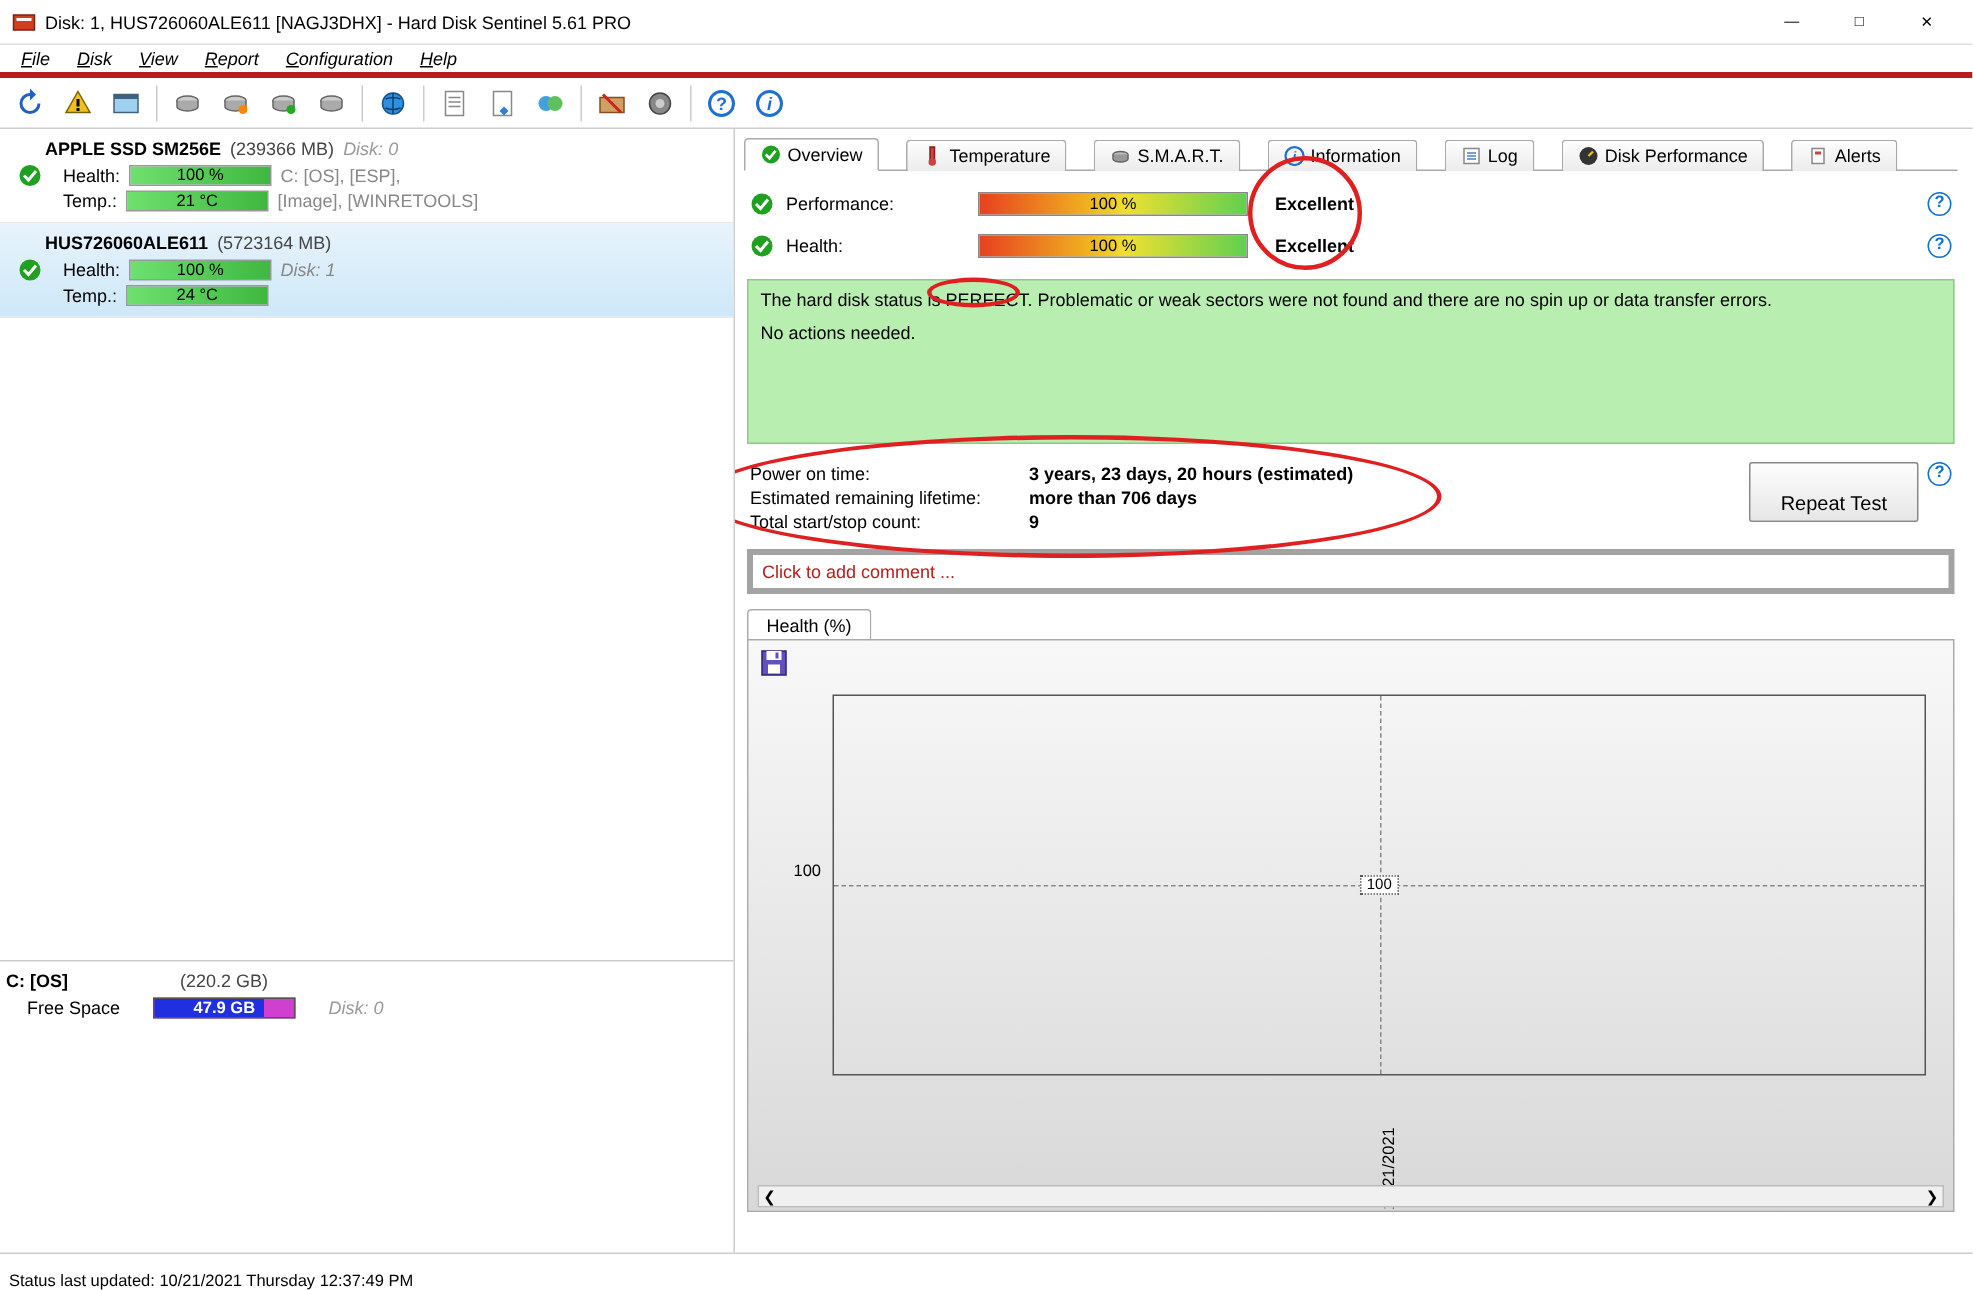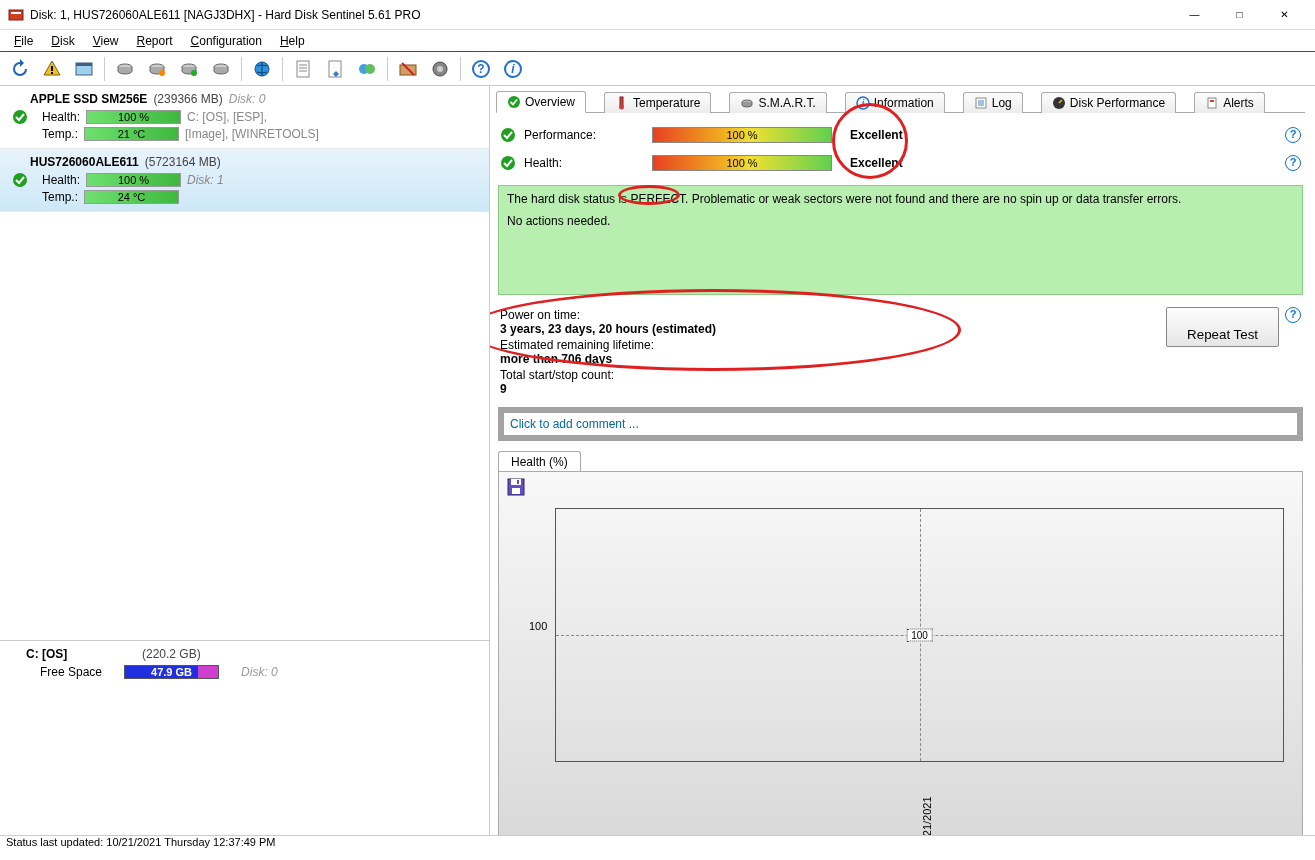--- a/index.html
+++ b/index.html
@@ -47,21 +47,22 @@
   justify-content: center;
   font-family: "Segoe UI Symbol", sans-serif;
   font-size: 10px;
 }
 .menubar {
   height: 22px;
   display: flex;
   align-items: center;
   padding: 0 6px;
   gap: 2px;
-  border-bottom: 1px solid #b91c1c;
+  border-bottom: 4px solid #b91c1c;
+  font-style: italic;
 }
 .menuitem {
   padding: 2px 8px;
 }
 .menuitem .ul {
   text-decoration: underline;
 }
 .toolbar {
   height: 34px;
   display: flex;
@@ -138,21 +139,21 @@
   text-align: center;
   line-height: 12px;
 }
 .diskrow .extra { color: #888; }
 .checkicon {
   width: 16px;
   height: 16px;
 }
 .partitions {
   border-top: 1px solid #ccc;
-  padding: 4px 22px;
+  padding: 4px 0;
   height: 195px;
 }
 .partrow {
   display: flex;
   align-items: center;
   gap: 6px;
   padding: 2px 4px;
 }
 .partrow .pname { font-weight: bold; width: 110px; }
 .partrow .psize { color: #444; }
@@ -266,36 +267,35 @@
   padding: 8px 4px;
   display: flex;
   position: relative;
 }
 .statstable {
   flex: 1;
 }
 .statrow {
   display: flex;
   padding: 1px 0;
-  flex-direction: column;
 }
 .statrow .slbl { width: 186px; }
 .statrow .sval { font-weight: bold; }
 .repeatbtn {
   padding: 19px 20px;
   border: 1px solid #888;
   background: linear-gradient(#fdfdfd, #e6e6e6);
   border-radius: 2px;
   height: 22px;
   align-self: flex-start;
 }
 .commentbox {
-  border: 6px solid #a3a3a3;
+  border: 4px solid #a3a3a3;
   padding: 4px 6px;
-  color: #0369a1;
+  color: #b91c1c;
   margin: 2px;
 }
 .healthtab {
   margin: 8px 2px 2px 2px;
 }
 .healthtab .hlabel {
   display: inline-block;
   border: 1px solid #aaa;
   border-bottom: none;
   padding: 3px 12px;
@@ -373,21 +373,21 @@
 }
 .hscroll .arr {
   width: 14px;
   text-align: center;
   font-size: 10px;
 }
 .statusbar {
   height: 22px;
   border-top: 1px solid #ccc;
   display: flex;
-  align-items: flex-end;
+  align-items: flex-start;
   padding: 12px 6px;
   font-size: 11px;
 }
 .redcircle {
   position: absolute;
   border: 3px solid #e02020;
   border-radius: 50%;
   pointer-events: none;
 }
 .redellipse {

